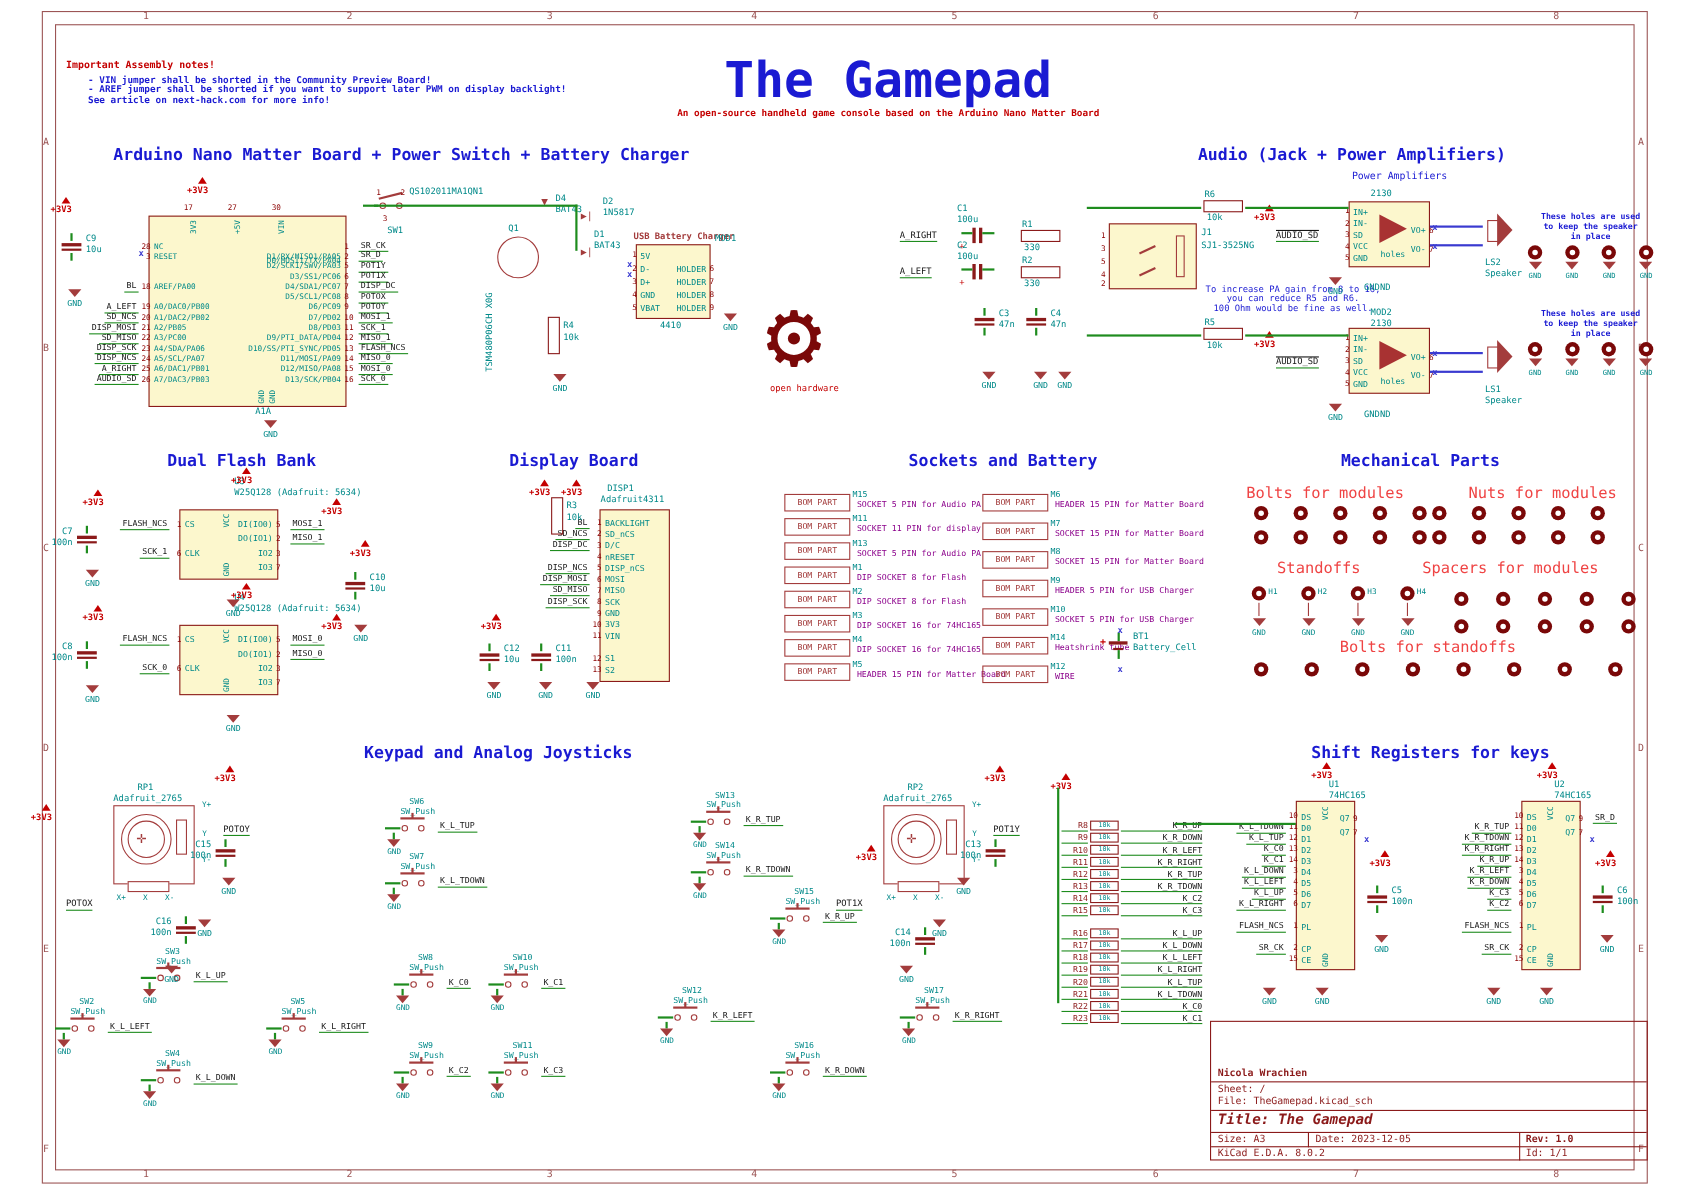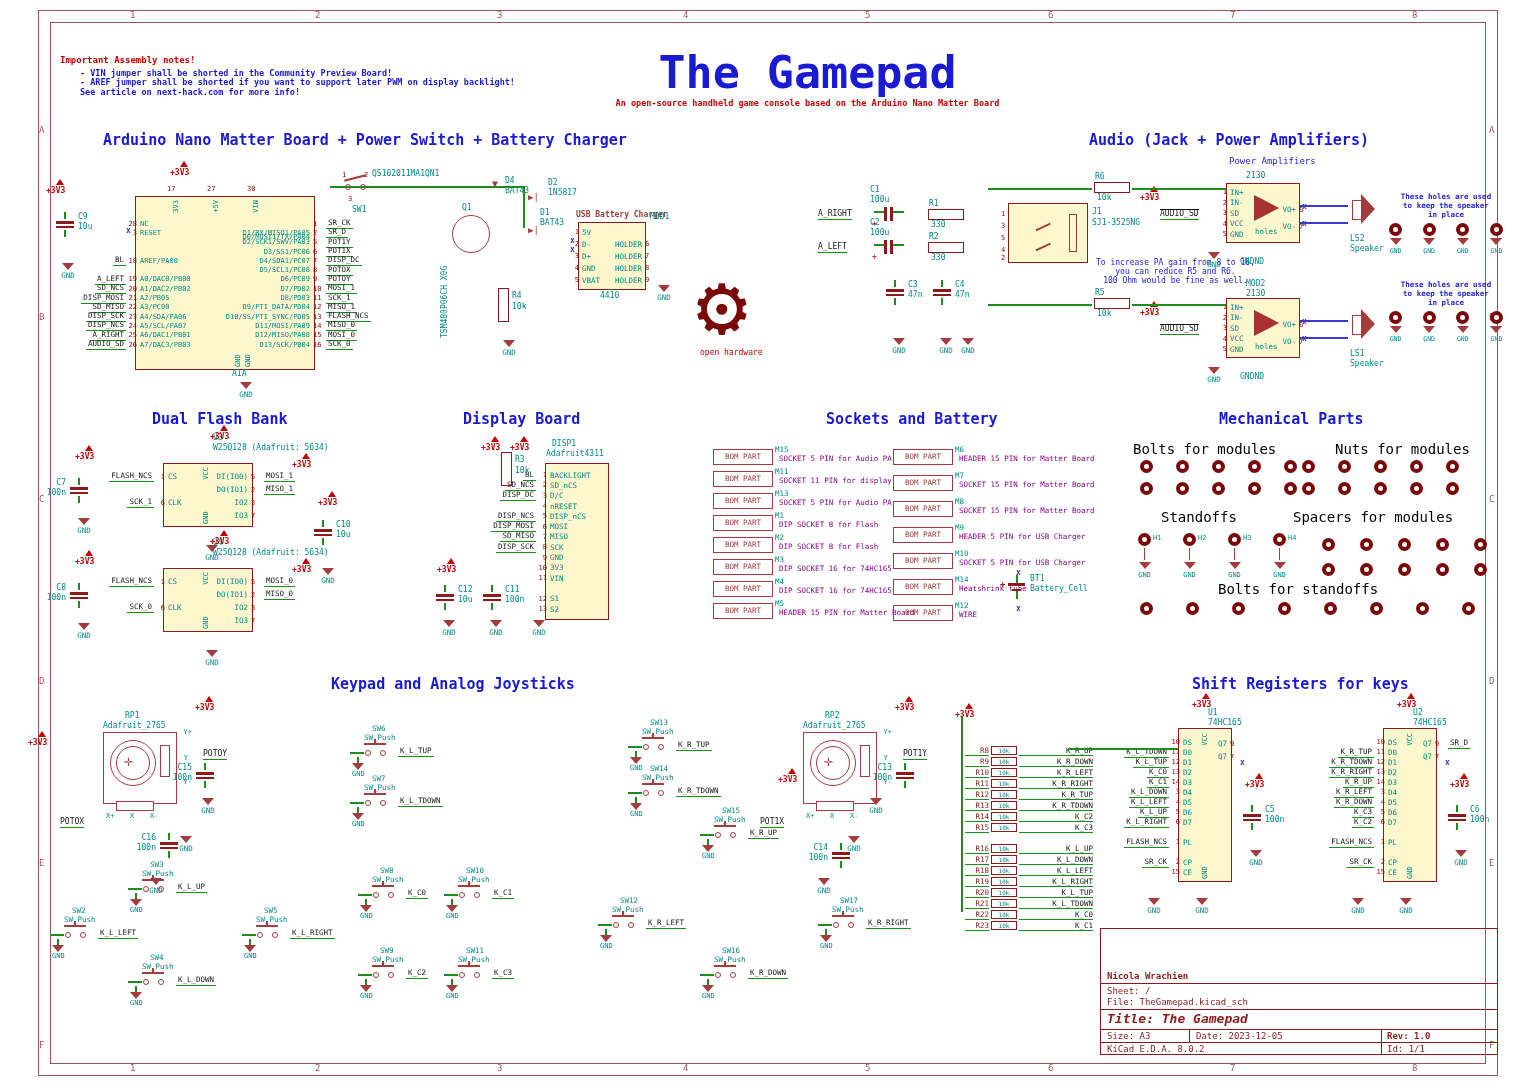--- a/index.html
+++ b/index.html
@@ -1,19 +1,19 @@
 <!DOCTYPE html>
 <html><head>
 <meta charset="utf-8">
 <style>
   html,body{margin:0;padding:0;background:#fff;}
   #sheet{position:relative;width:1536px;height:1086px;background:#fff;overflow:hidden;
          font-family:"DejaVu Sans Mono",monospace;}
   .t{position:absolute;white-space:nowrap;line-height:1.12;}
-  .blue{color:#1a1ad2;} .lblue{color:#000000;} .red{color:#c40000;}
+  .blue{color:#1a1ad2;} .lblue{color:#ef4444;} .red{color:#c40000;}
   .teal{color:#008989;} .b{font-weight:bold;}
   .heading{font-size:15px;font-weight:bold;color:#1a1ad2;}
   .frame-o{position:absolute;left:38px;right:38px;top:10px;bottom:10px;border:1.5px solid #9c5555;}
   .frame-i{position:absolute;left:50px;right:50px;top:22px;bottom:22px;border:1px solid #9c5555;}
   .fc{position:absolute;left:0;right:0;height:12px;}
   .fr{position:absolute;top:0;bottom:0;width:12px;}
   .fc span,.fr span{position:absolute;font-size:9px;color:#9c5555;}
   .ic{position:absolute;background:#fcf7cd;border:1.5px solid #8b1a1a;}
   .pins{position:absolute;display:flex;flex-direction:column;}
   .prow{position:relative;display:flex;align-items:center;}

